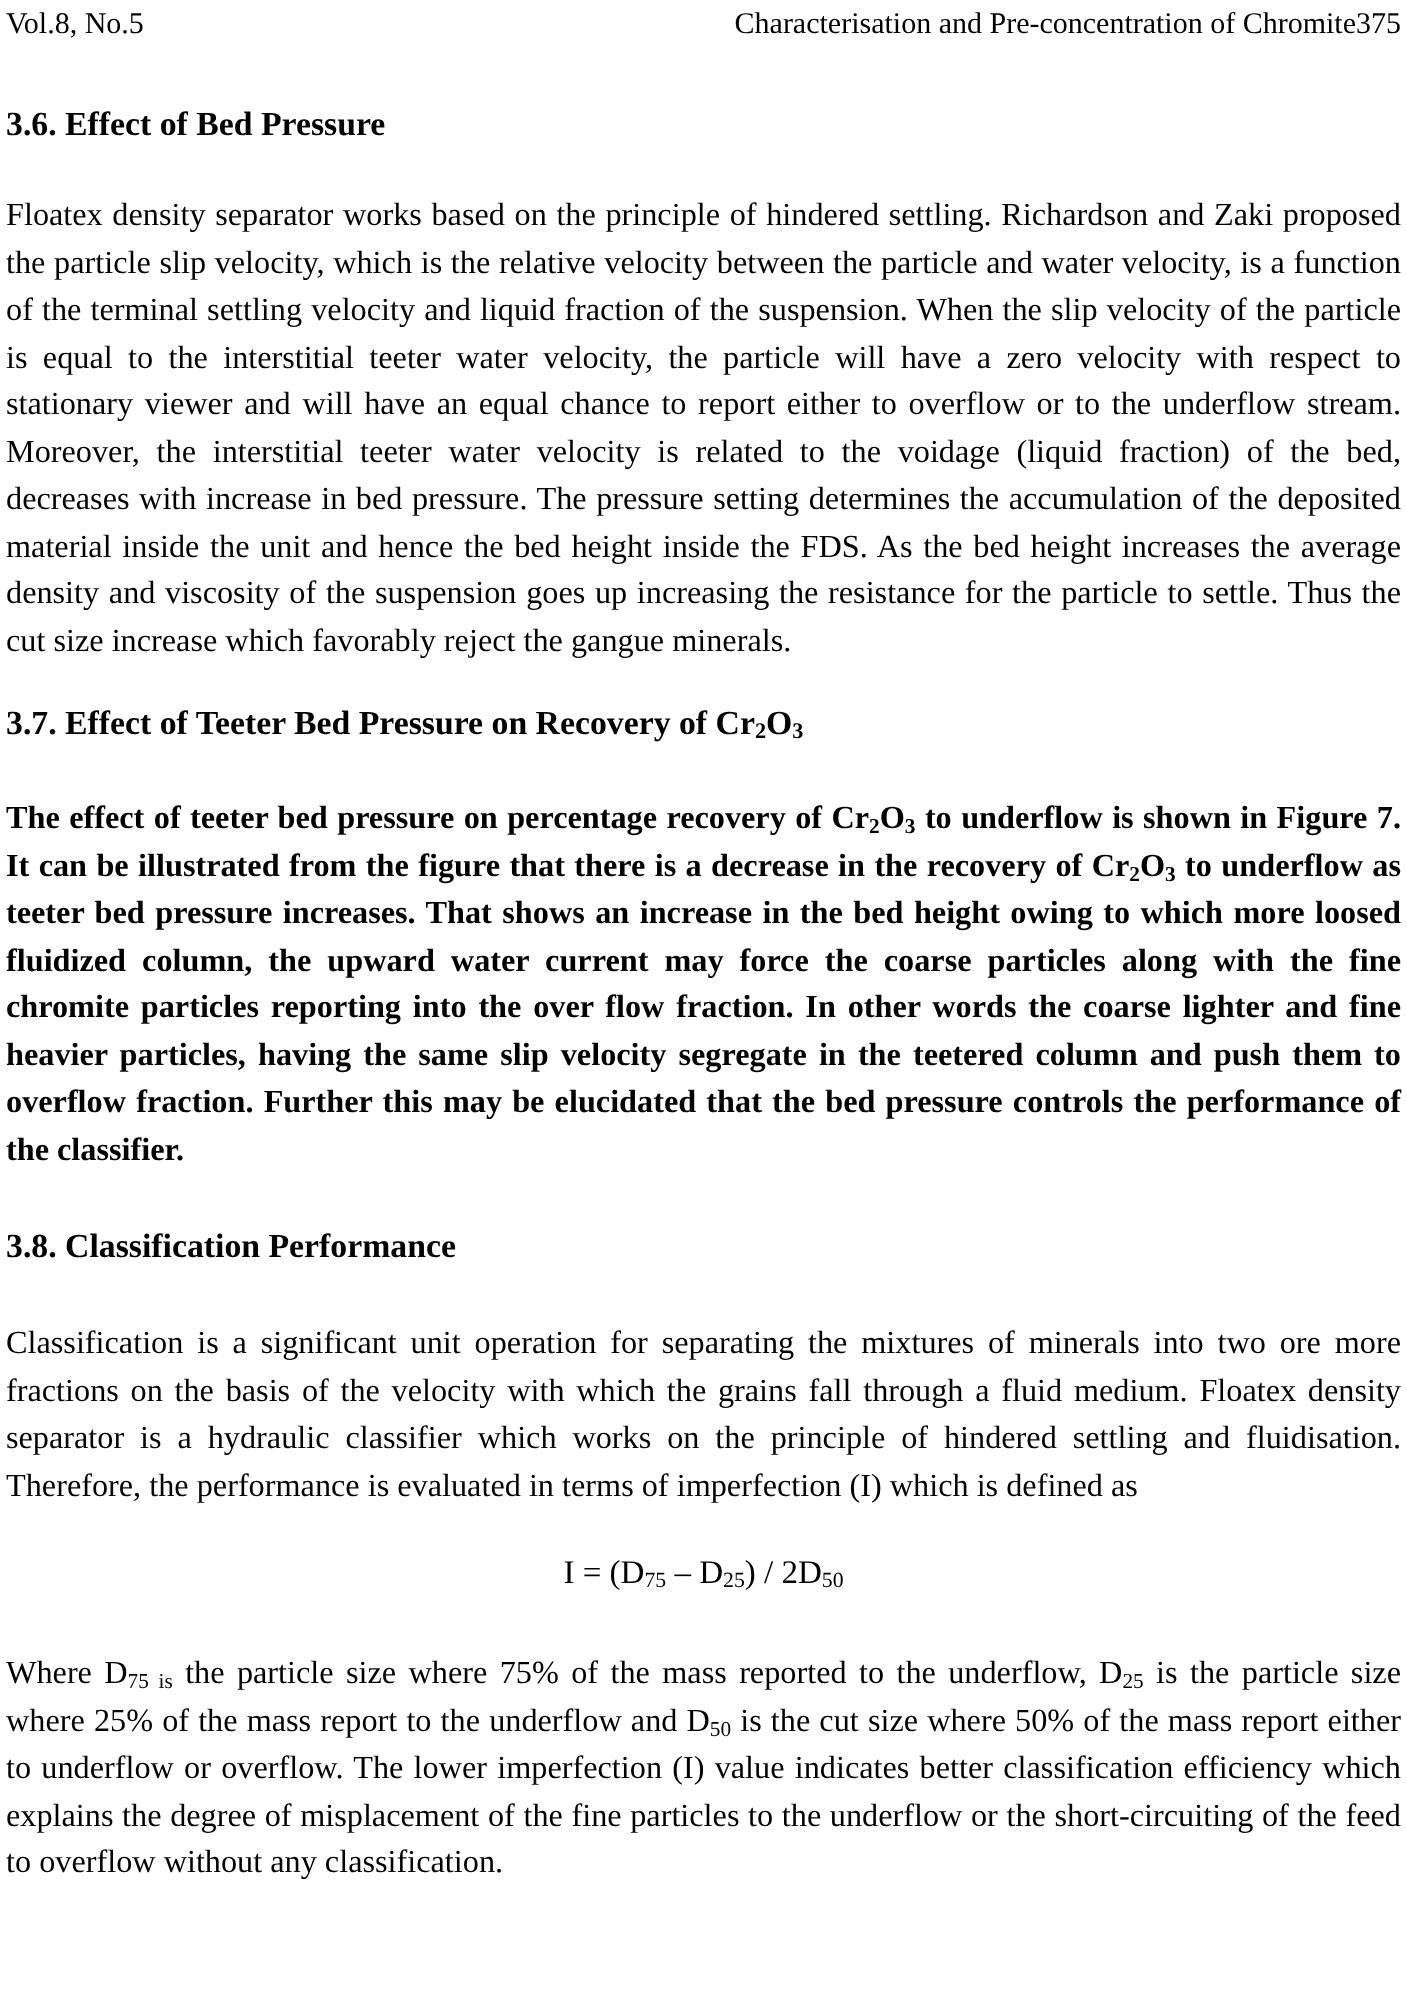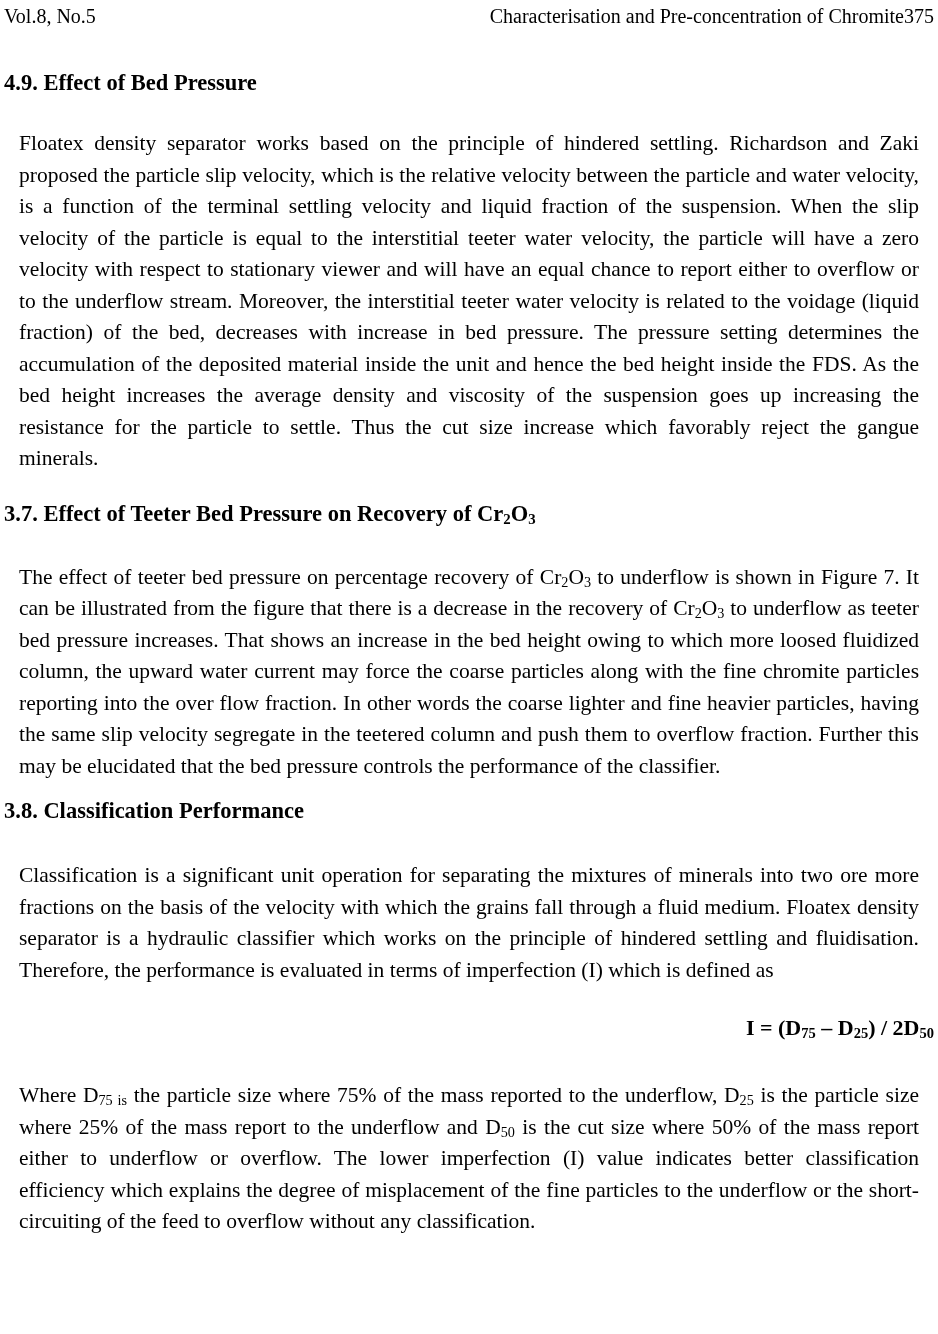--- a/index.html
+++ b/index.html
@@ -30,58 +30,57 @@
   .doc-header .hdr-right { flex: 0 0 auto; text-align: right; }
   .section-heading {
     font-size: 22.5px;
     font-weight: bold;
     line-height: 26px;
     margin: 0;
     text-align: left;
   }
   .h36 { margin-top: 43px; }
   .h37 { margin-top: 26px; }
-  .h38 { margin-top: 16px; }
+  .h38 { margin-top: 36px; }
   .para {
     font-size: 21.5px;
     line-height: 31.5px;
     text-align: justify;
-    margin: 15px;
+    margin: 0;
   }
   .p1 { margin-top: 32px; }
-  .p2 { margin-top: 35px; }
+  .p2 { margin-top: 35px; font-weight: bold; }
   .p3 { margin-top: 36px; }
   .p4 { margin-top: 36px; }
   .equation {
     font-size: 22px;
     line-height: 32px;
-    text-align: right;
+    text-align: center;
     margin-top: 26px;
-    font-weight: bold;
   }
   sub {
     font-size: 0.66em;
     line-height: 0;
     position: relative;
     top: 0.22em;
     vertical-align: baseline;
   }
 </style>
 </head>
 <body>
 
 <div class="page">
 
   <div class="doc-header">
     <span class="hdr-left">Vol.8, No.5</span>
     <span class="hdr-center">Characterisation and Pre-concentration of Chromite</span>
     <span class="hdr-right">375</span>
   </div>
 
-  <h2 class="section-heading h36">4.9. Effect of Bed Pressure</h2>
+  <h2 class="section-heading h36">3.6. Effect of Bed Pressure</h2>
 
   <p class="para p1">Floatex density separator works based on the principle of hindered settling. Richardson and Zaki proposed the particle slip velocity, which is the relative velocity between the particle and water velocity, is a function of the terminal settling velocity and liquid fraction of the suspension. When the slip velocity of the particle is equal to the interstitial teeter water velocity, the particle will have a zero velocity with respect to stationary viewer and will have an equal chance to report either to overflow or to the underflow stream. Moreover, the interstitial teeter water velocity is related to the voidage (liquid fraction) of the bed, decreases with increase in bed pressure. The pressure setting determines the accumulation of the deposited material inside the unit and hence the bed height inside the FDS. As the bed height increases the average density and viscosity of the suspension goes up increasing the resistance for the particle to settle. Thus the cut size increase which favorably reject the gangue minerals.</p>
 
   <h2 class="section-heading h37">3.7. Effect of Teeter Bed Pressure on Recovery of Cr<sub>2</sub>O<sub>3</sub></h2>
 
   <p class="para p2">The effect of teeter bed pressure on percentage recovery of Cr<sub>2</sub>O<sub>3</sub> to underflow is shown in Figure 7. It can be illustrated from the figure that there is a decrease in the recovery of Cr<sub>2</sub>O<sub>3</sub> to underflow as teeter bed pressure increases. That shows an increase in the bed height owing to which more loosed fluidized column, the upward water current may force the coarse particles along with the fine chromite particles reporting into the over flow fraction. In other words the coarse lighter and fine heavier particles, having the same slip velocity segregate in the teetered column and push them to overflow fraction. Further this may be elucidated that the bed pressure controls the performance of the classifier.</p>
 
   <h2 class="section-heading h38">3.8. Classification Performance</h2>
 
   <p class="para p3">Classification is a significant unit operation for separating the mixtures of minerals into two ore more fractions on the basis of the velocity with which the grains fall through a fluid medium. Floatex density separator is a hydraulic classifier which works on the principle of hindered settling and fluidisation. Therefore, the performance is evaluated in terms of imperfection (I) which is defined as</p>

